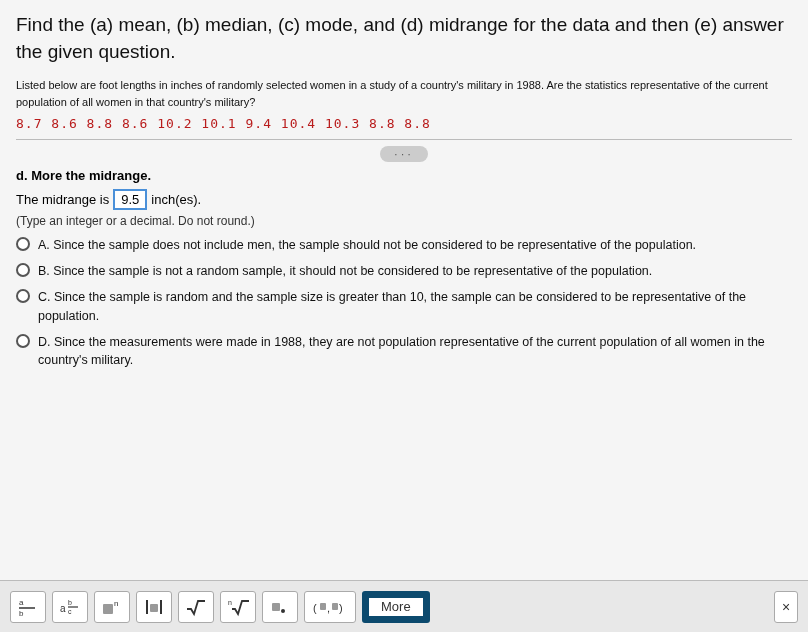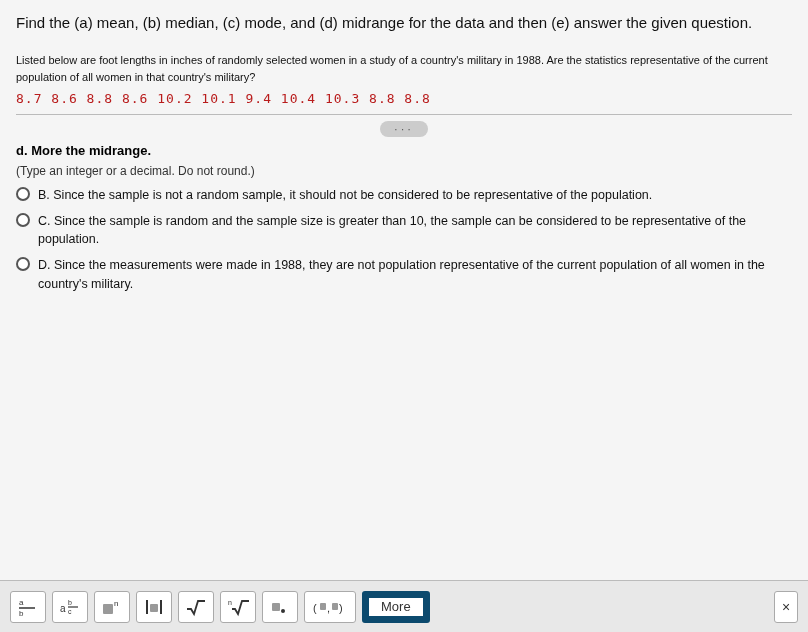--- a/index.html
+++ b/index.html
@@ -14,23 +14,23 @@
       flex-direction: column;
     }
     .main-content {
       background: #f5f5f5;
       flex: 1;
       padding: 12px 16px 10px 16px;
       overflow: hidden;
       position: relative;
     }
     .question-header {
-      font-size: 15px;
+      font-size: 19px;
       color: #111;
-      margin-bottom: 19px;
+      margin-bottom: 12px;
       line-height: 1.4;
     }
     .question-text {
       font-size: 11px;
       color: #111;
       line-height: 1.5;
       margin-bottom: 6px;
     }
     .data-row {
       font-size: 13px;
@@ -182,25 +182,34 @@
   <div class="data-row">8.7   8.6   8.8   8.6   10.2   10.1   9.4   10.4   10.3   8.8   8.8</div>
 
   <hr class="horizontal-line">
 
   <div class="divider-area">
     <span class="divider-dots">···</span>
   </div>
 
   <div class="part-label">d. More the midrange.</div>
 
+  <div class="midrange-line">
+    <span>The midrange is</span>
+    <span class="answer-box">9.5</span>
+    <span>inch(es).</span>
+  </div>
 
   <div class="type-hint">(Type an integer or a decimal. Do not round.)</div>
 
 
   <div id="options-container">
+      <div class="option-row">
+        <span class="radio-circle"></span>
+        <span class="option-text">A. Since the sample does not include men, the sample should not be considered to be representative of the population.</span>
+      </div>
       <div class="option-row">
         <span class="radio-circle"></span>
         <span class="option-text">B. Since the sample is not a random sample, it should not be considered to be representative of the population.</span>
       </div>
       <div class="option-row">
         <span class="radio-circle"></span>
         <span class="option-text">C. Since the sample is random and the sample size is greater than 10, the sample can be considered to be representative of the population.</span>
       </div>
       <div class="option-row">
         <span class="radio-circle"></span>

